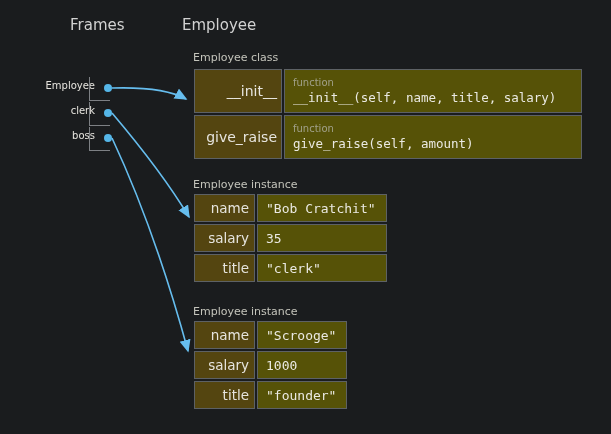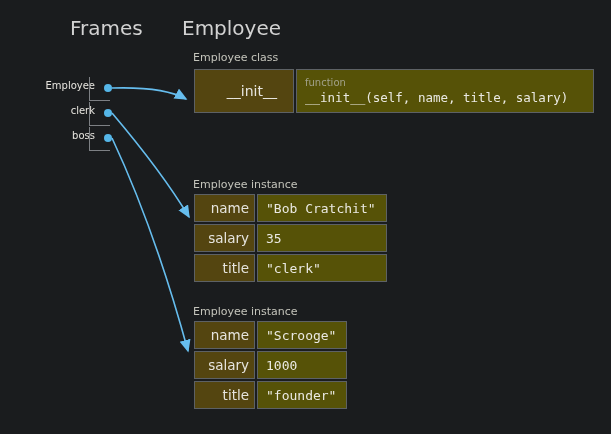--- a/index.html
+++ b/index.html
@@ -8,21 +8,21 @@
     position: relative;
     width: 611px; height: 434px;
     background: var(--bg);
     overflow: hidden;
     font-family: "DejaVu Sans", "Liberation Sans", sans-serif;
   }
 
   .col-header {
     position: absolute;
     top: 16px;
-    font-size: 20px;
+    font-size: 15px;
     color: var(--text_primary);
   }
   #frames-header  { left: 70px; }
   #objects-header { left: 182px; }
 
   
   .frame-box {
     position: absolute;
     left: 10px; top: 56px;
     width: 108px; height: 99px;
@@ -87,21 +87,21 @@
     vertical-align: middle;
   }
   td.val {
     background: var(--cell_val);
     color: var(--text_code);
     padding: 2px 10px 2px 8px;
     vertical-align: middle;
   }
   
   #class-table td { height: 38px; }
-  #class-table td.key { width: 72px; font-size: 14px; padding-right: 16px; }
+  #class-table td.key { width: 72px; font-size: 14px; padding-right: 4px; }
   #class-table td.val { min-width: 278px; }
   .fn-kind {
     display: block;
     font-size: 10px;
     color: var(--text_function);
     line-height: 13px;
   }
   .fn-sig {
     display: block;
     font-family: "DejaVu Sans Mono", "Liberation Mono", monospace;
@@ -149,20 +149,27 @@
   <div class="obj-label" style="left:193px; top:51px;">Employee class</div>
   <table id="class-table" class="obj" style="left:192px; top:67px;">
     <tbody>
         <tr>
       <td class="key">__init__</td>
       <td class="val">
         <span class="fn-kind">function</span>
         <span class="fn-sig">__init__(self, name, title, salary)</span>
       </td>
     </tr>
+    <tr>
+      <td class="key">give_raise</td>
+      <td class="val">
+        <span class="fn-kind">function</span>
+        <span class="fn-sig">give_raise(self, amount)</span>
+      </td>
+    </tr>
   </tbody>
     </table>
 
   <div class="obj-label" style="left:193px; top:178px;">Employee instance</div>
   <table class="obj inst" style="left:192px; top:192px;">
     <tbody>
         <tr>
       <td class="key">name</td>
       <td class="val">"Bob Cratchit"</td>
     </tr>

